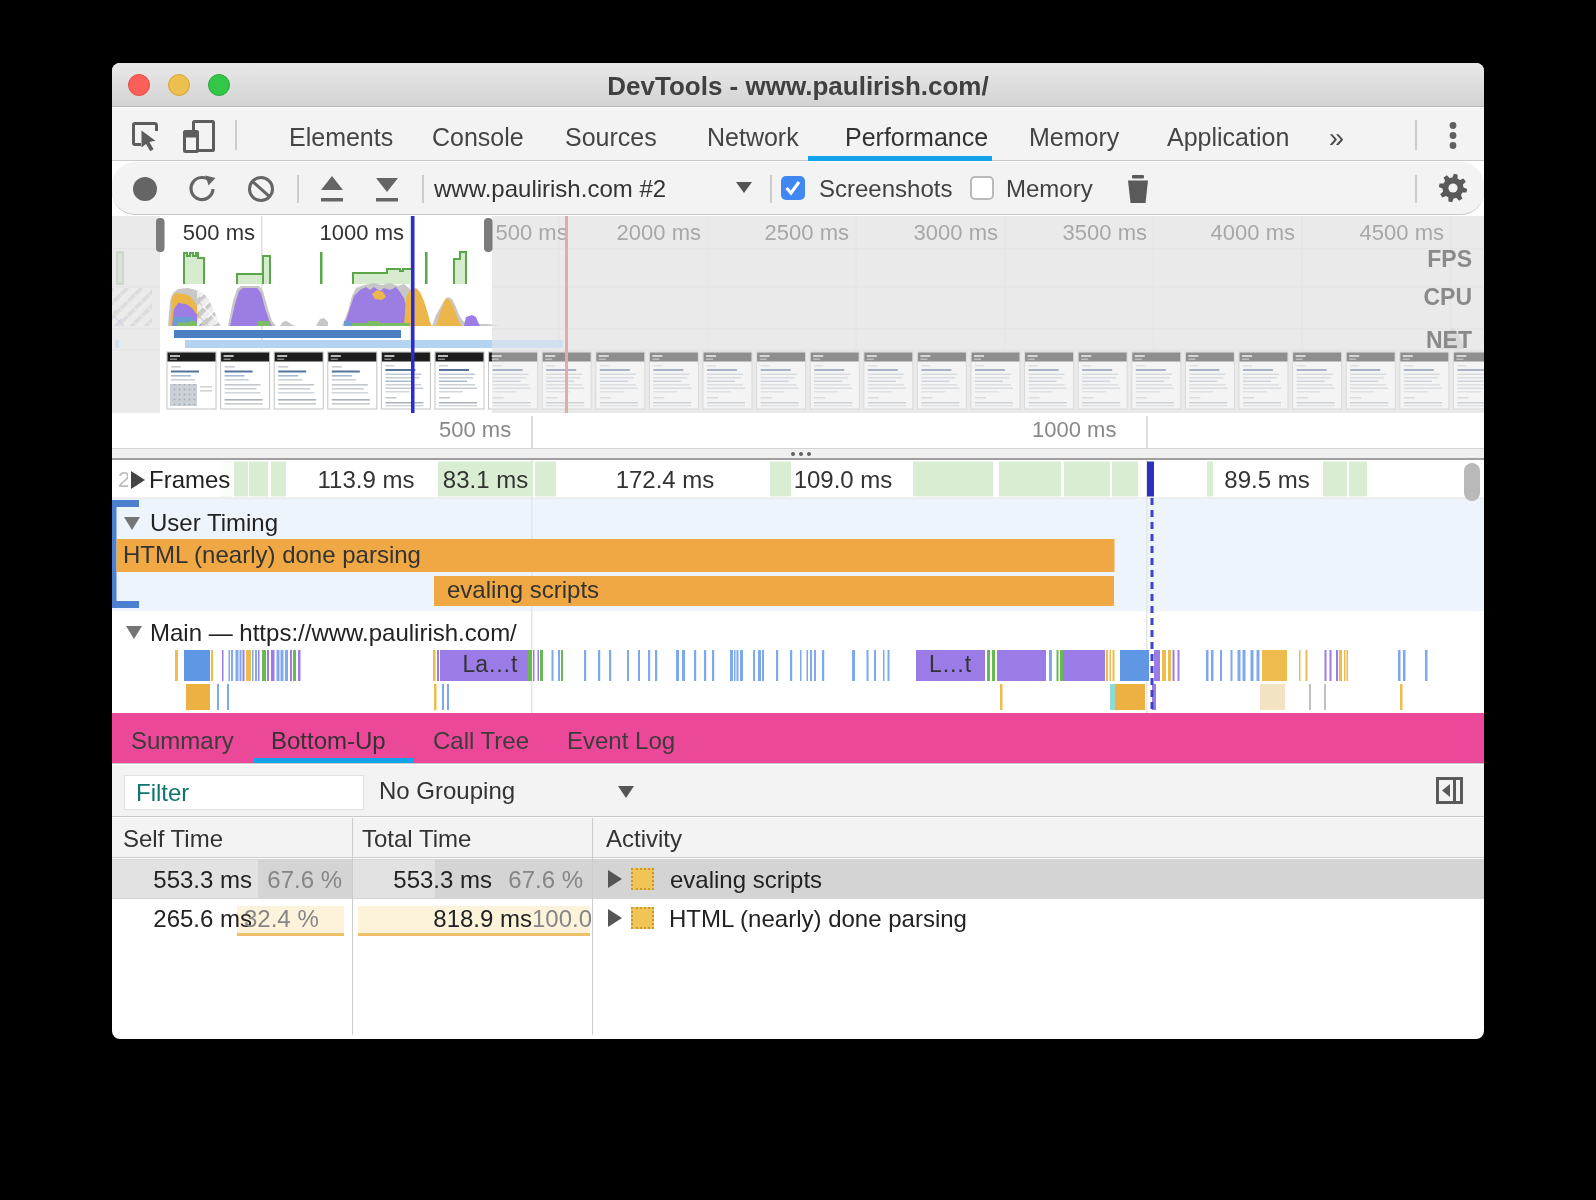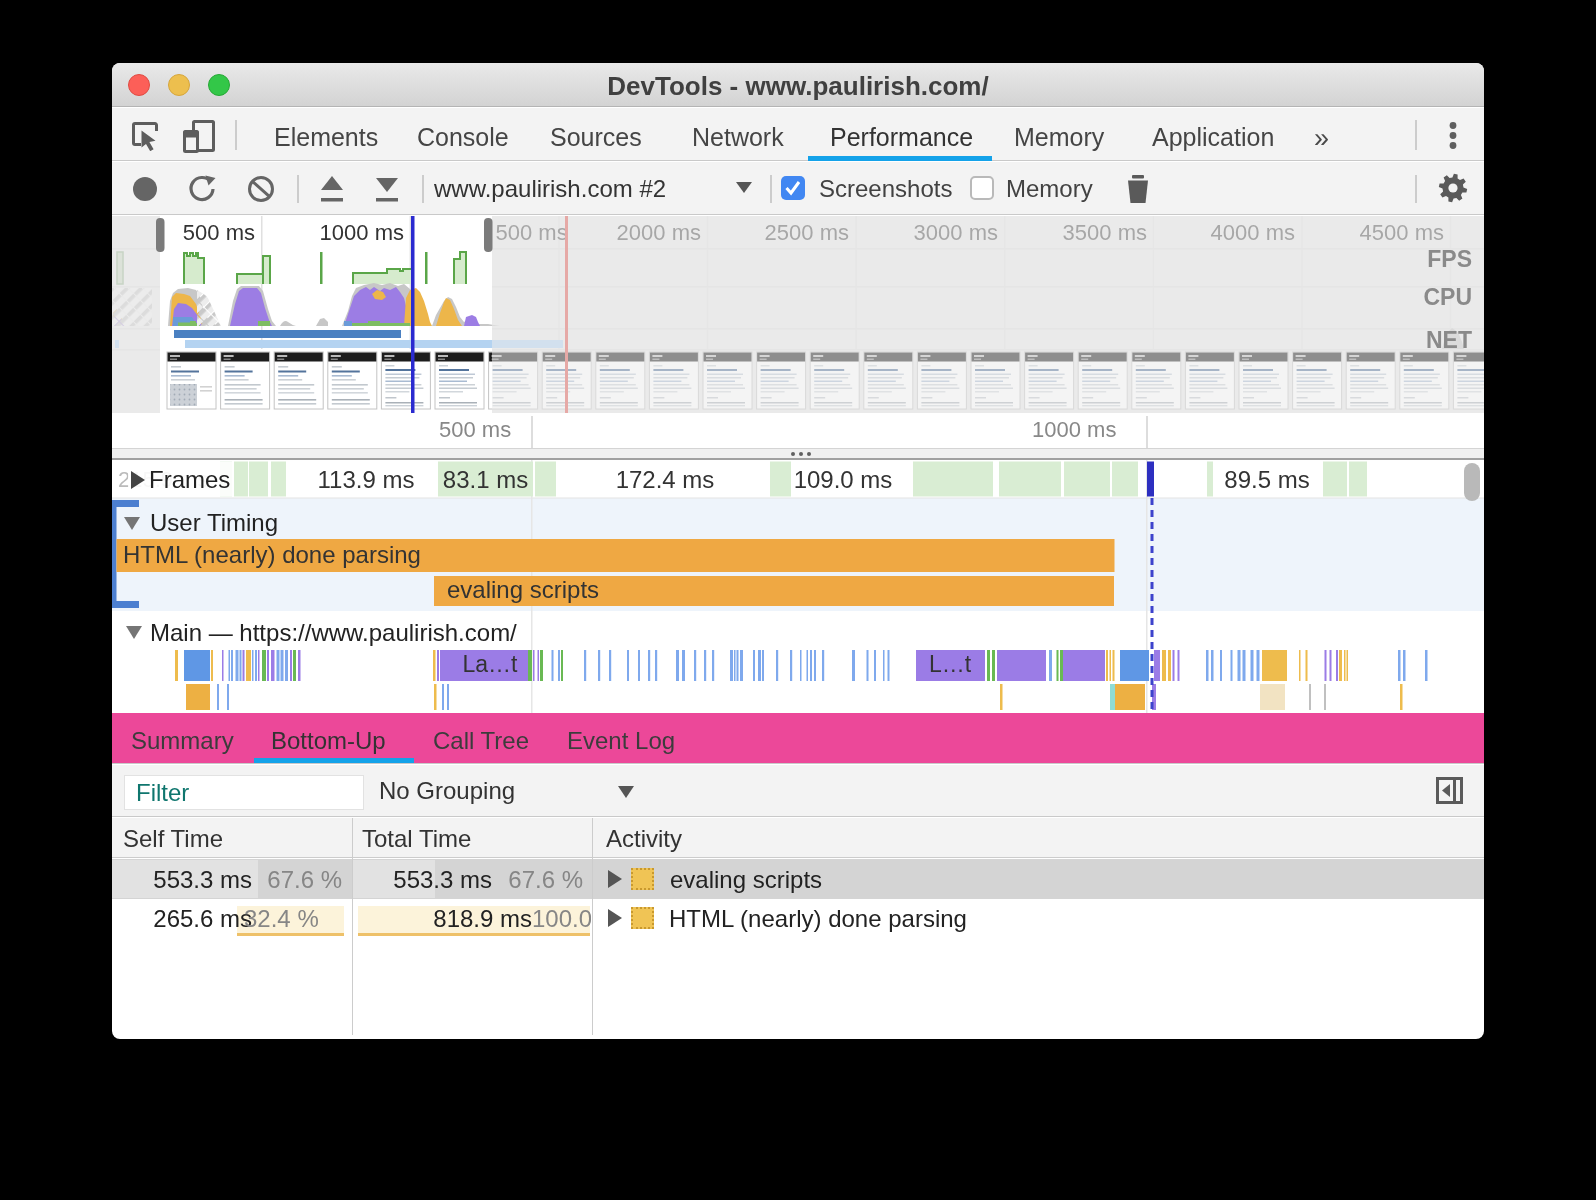--- a/index.html
+++ b/index.html
@@ -5,24 +5,24 @@
   font-family:"Liberation Sans", sans-serif; overflow:hidden; }
 #win { position:absolute; left:112px; top:63px; width:1372px; height:976px;
   background:#fff; border-radius:8px; overflow:hidden; }
 .abs { position:absolute; }
 #titlebar { left:0; top:0; width:100%; height:44px;
   background:linear-gradient(#e9e9e9,#d3d3d3); border-bottom:1px solid #b4b4b4; }
 .tl { top:11px; width:22px; height:22px; border-radius:50%; }
 #title { width:100%; text-align:center; top:8px; font-size:26px; font-weight:600; color:#404040; }
 #tabbar { left:0; top:45px; width:100%; height:53px; background:#f3f3f3;
   border-bottom:1px solid #c9c9c9; }
-.tab { top:15px; font-size:25px; color:#454545; }
+.tab { top:15px; font-size:25px; color:#454545;margin-left:15px; }
 .vsep { width:2px; background:#cccccc; }
 #toolbar { left:0; top:99px; width:100%; height:53px; background:#f3f3f3;
-  border-bottom:1px solid #c9c9c9; }
+  border-bottom:1px solid #c9c9c9;border-radius:23px; }
 #overview { left:0; top:153px; }
 #zruler { left:0; top:350px; width:100%; height:35px; background:#fff; }
 #zruler .lab { top:4px; font-size:22px; color:#888; }
 #zruler .gl { top:3px; width:1.5px; height:32px; background:#ddd; }
 #splitter { left:0; top:385px; width:100%; height:12px; background:#f0f0f0;
   border-top:1px solid #d4d4d4; border-bottom:2px solid #a0a0a0; }
 #flame { left:0; top:397px; }
 #btabs { left:0; top:650px; width:100%; height:51px; background:#ec4899; border-bottom:1px solid #c9c9c9; }
 .btab { top:14px; font-size:24px; color:#3c3c3c; }
 #filterrow { left:0; top:702px; width:100%; height:52px; background:#f3f3f3; border-bottom:1px solid #c9c9c9; }

